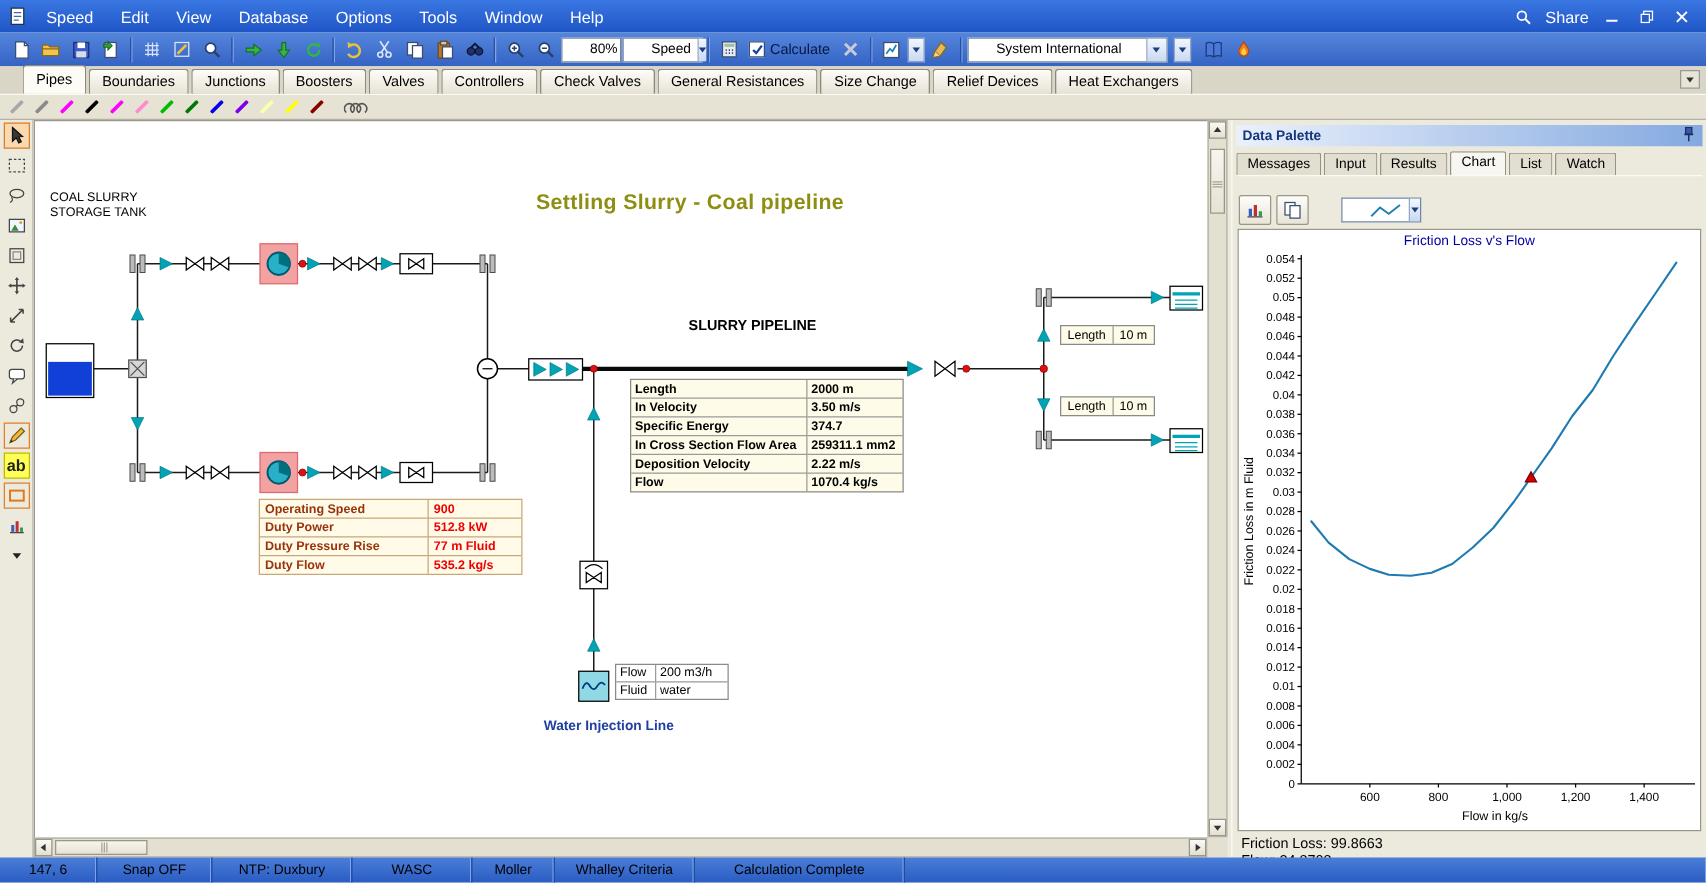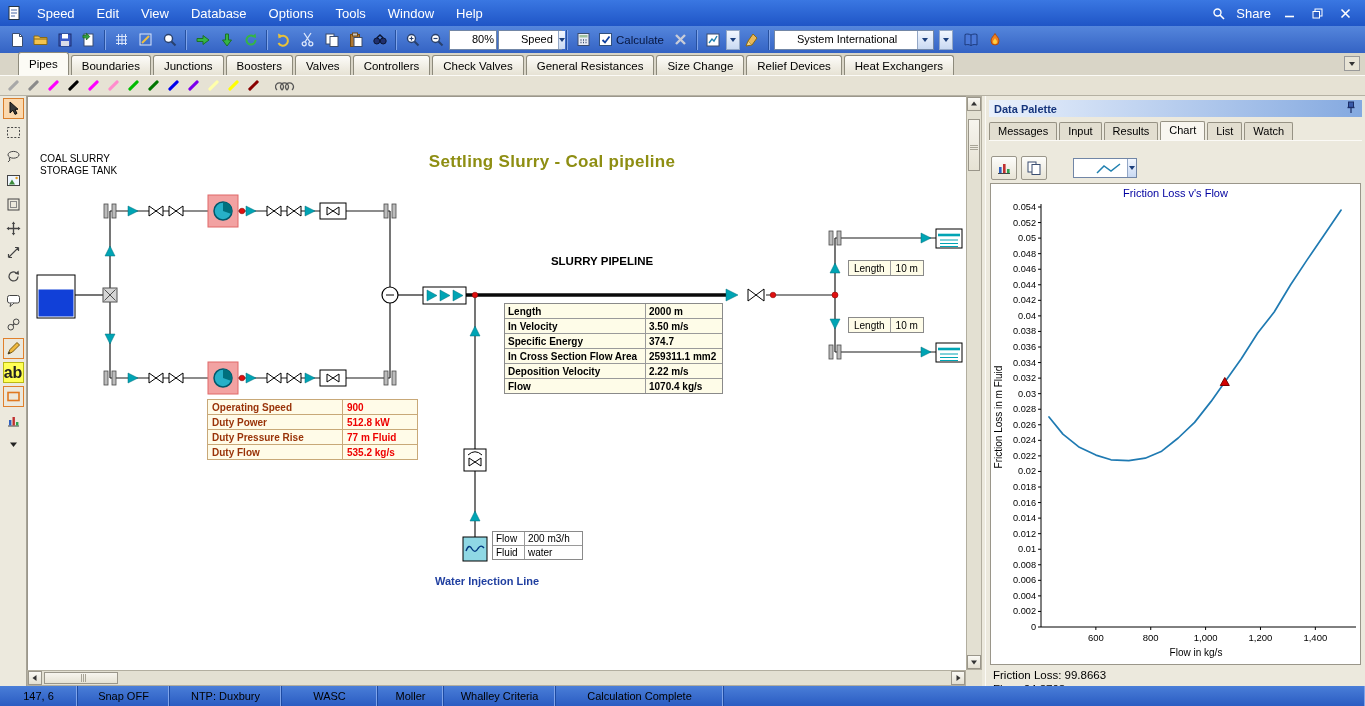--- a/index.html
+++ b/index.html
@@ -41,21 +41,21 @@
   
   .pen-bar { position:absolute; top:76px; left:0; right:0; height:20px; background:#e6e2d4;
     display:flex; align-items:center; padding-left:5px; gap:3px; border-bottom:1px solid #b5b1a3; }
   .pen { width:17px; height:15px; position:relative; }
   .pen .stroke { position:absolute; left:2px; top:6px; width:13px; height:3px; transform:rotate(-45deg); border-radius:1px; }
   .coil-btn { margin-left:10px; display:flex; align-items:center; }
 
   
   .sidebar { position:absolute; left:0; top:96px; width:27px; height:590px; background:#ece9dd; border-right:1px solid #a6a296; }
   .side-btn { width:21px; height:21px; margin:2px auto 3px auto; display:flex; align-items:center; justify-content:center;
-    border:1px solid transparent; font-size:16px; }
+    border:1px solid transparent; font-size:13px; }
   .side-btn.selected { border:1px solid #d97f2c; background:#fbd9ae; }
   .side-btn.ab-btn { background:#ffff55; border:1px solid #b9b912; font-weight:bold; color:#222; }
   .side-btn.orange { border:1px solid #e0802c; }
 
   
   .canvas { position:absolute; left:27px; top:96px; width:939px; height:574px; background:#fff; overflow:hidden;
     box-shadow:inset 1px 1px 0 #9b978b; }
   .canvas svg.schematic { position:absolute; left:0; top:0; }
   .cv-title { position:absolute; left:325px; top:34px; width:400px; text-align:center;
     font-size:17px; font-weight:bold; color:#8e8e12; letter-spacing:.3px;margin-top:22px; }

